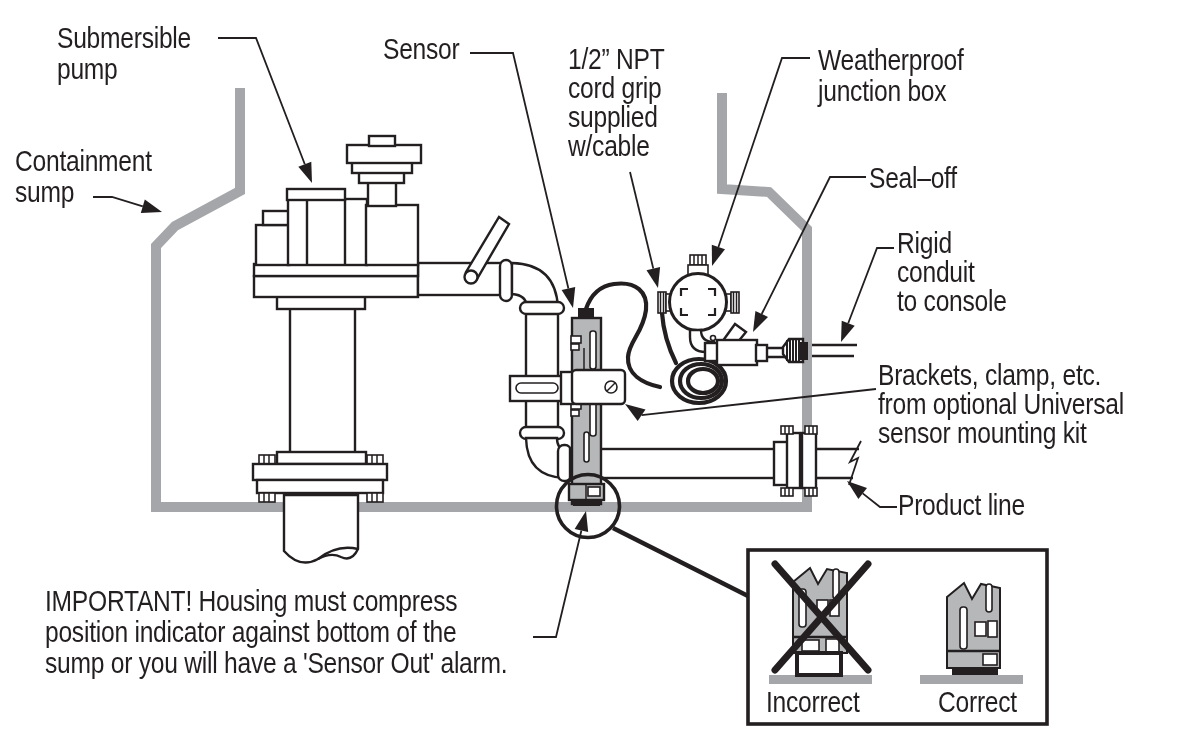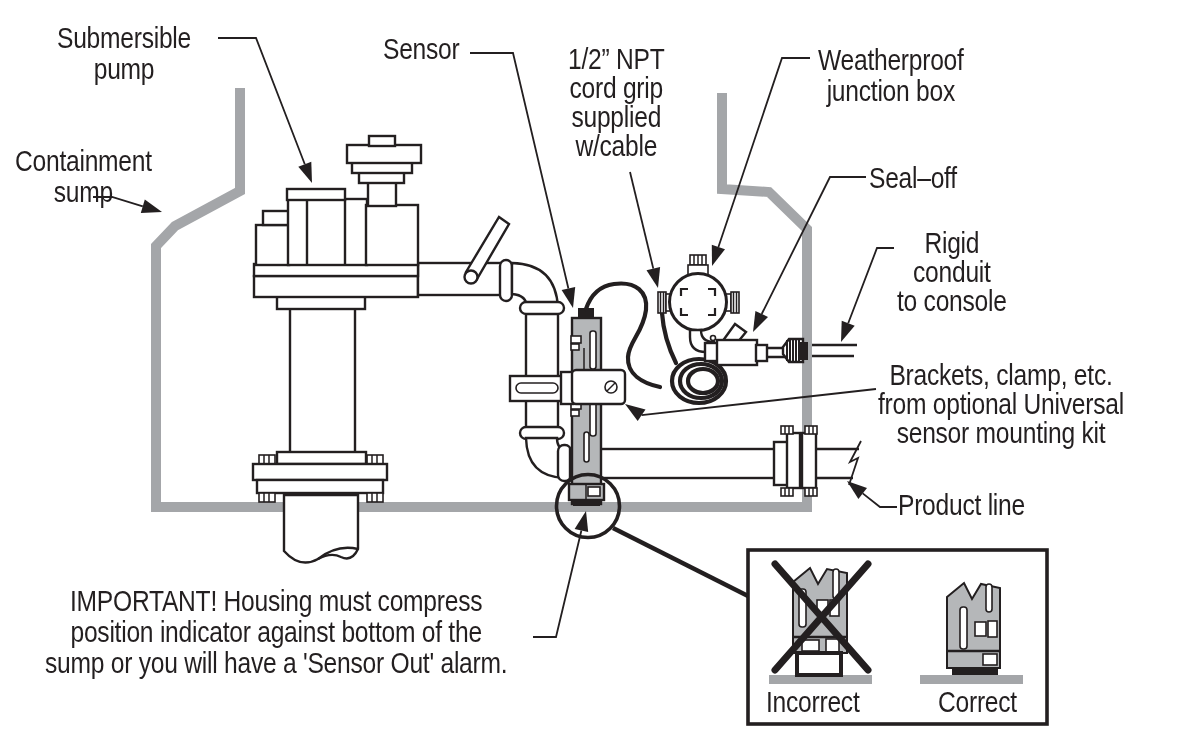--- a/index.html
+++ b/index.html
@@ -3,21 +3,21 @@
 <meta charset="utf-8">
 <style>
   :root{
     --line:#231f20;
     --sump_gray:#a4a6a9;
     --component_gray:#b5b7b9;
     --background:#ffffff;
   }
   html,body{margin:0;padding:0;background:var(--background);}
   #stage{position:relative;width:1187px;height:737px;background:var(--background);
-         font-family:"Liberation Sans", sans-serif;overflow:hidden;text-align:center;}
+         font-family:"Liberation Sans", sans-serif;overflow:hidden;}
   #art{position:absolute;left:0;top:0;}
   .lbl{position:absolute;color:var(--line);font-size:30px;line-height:31px;
        white-space:pre-line;letter-spacing:-0.3px;
        transform:scaleX(0.82);transform-origin:0 0;}
   .lh29{line-height:29px;}
   
   .o   {fill:#fff;stroke:var(--line);stroke-width:2.4;}
   .thin{stroke-width:1.6;}
   .blk {fill:var(--line);stroke:none;}
   .gray{fill:var(--component_gray);stroke:var(--line);stroke-width:2.4;}

